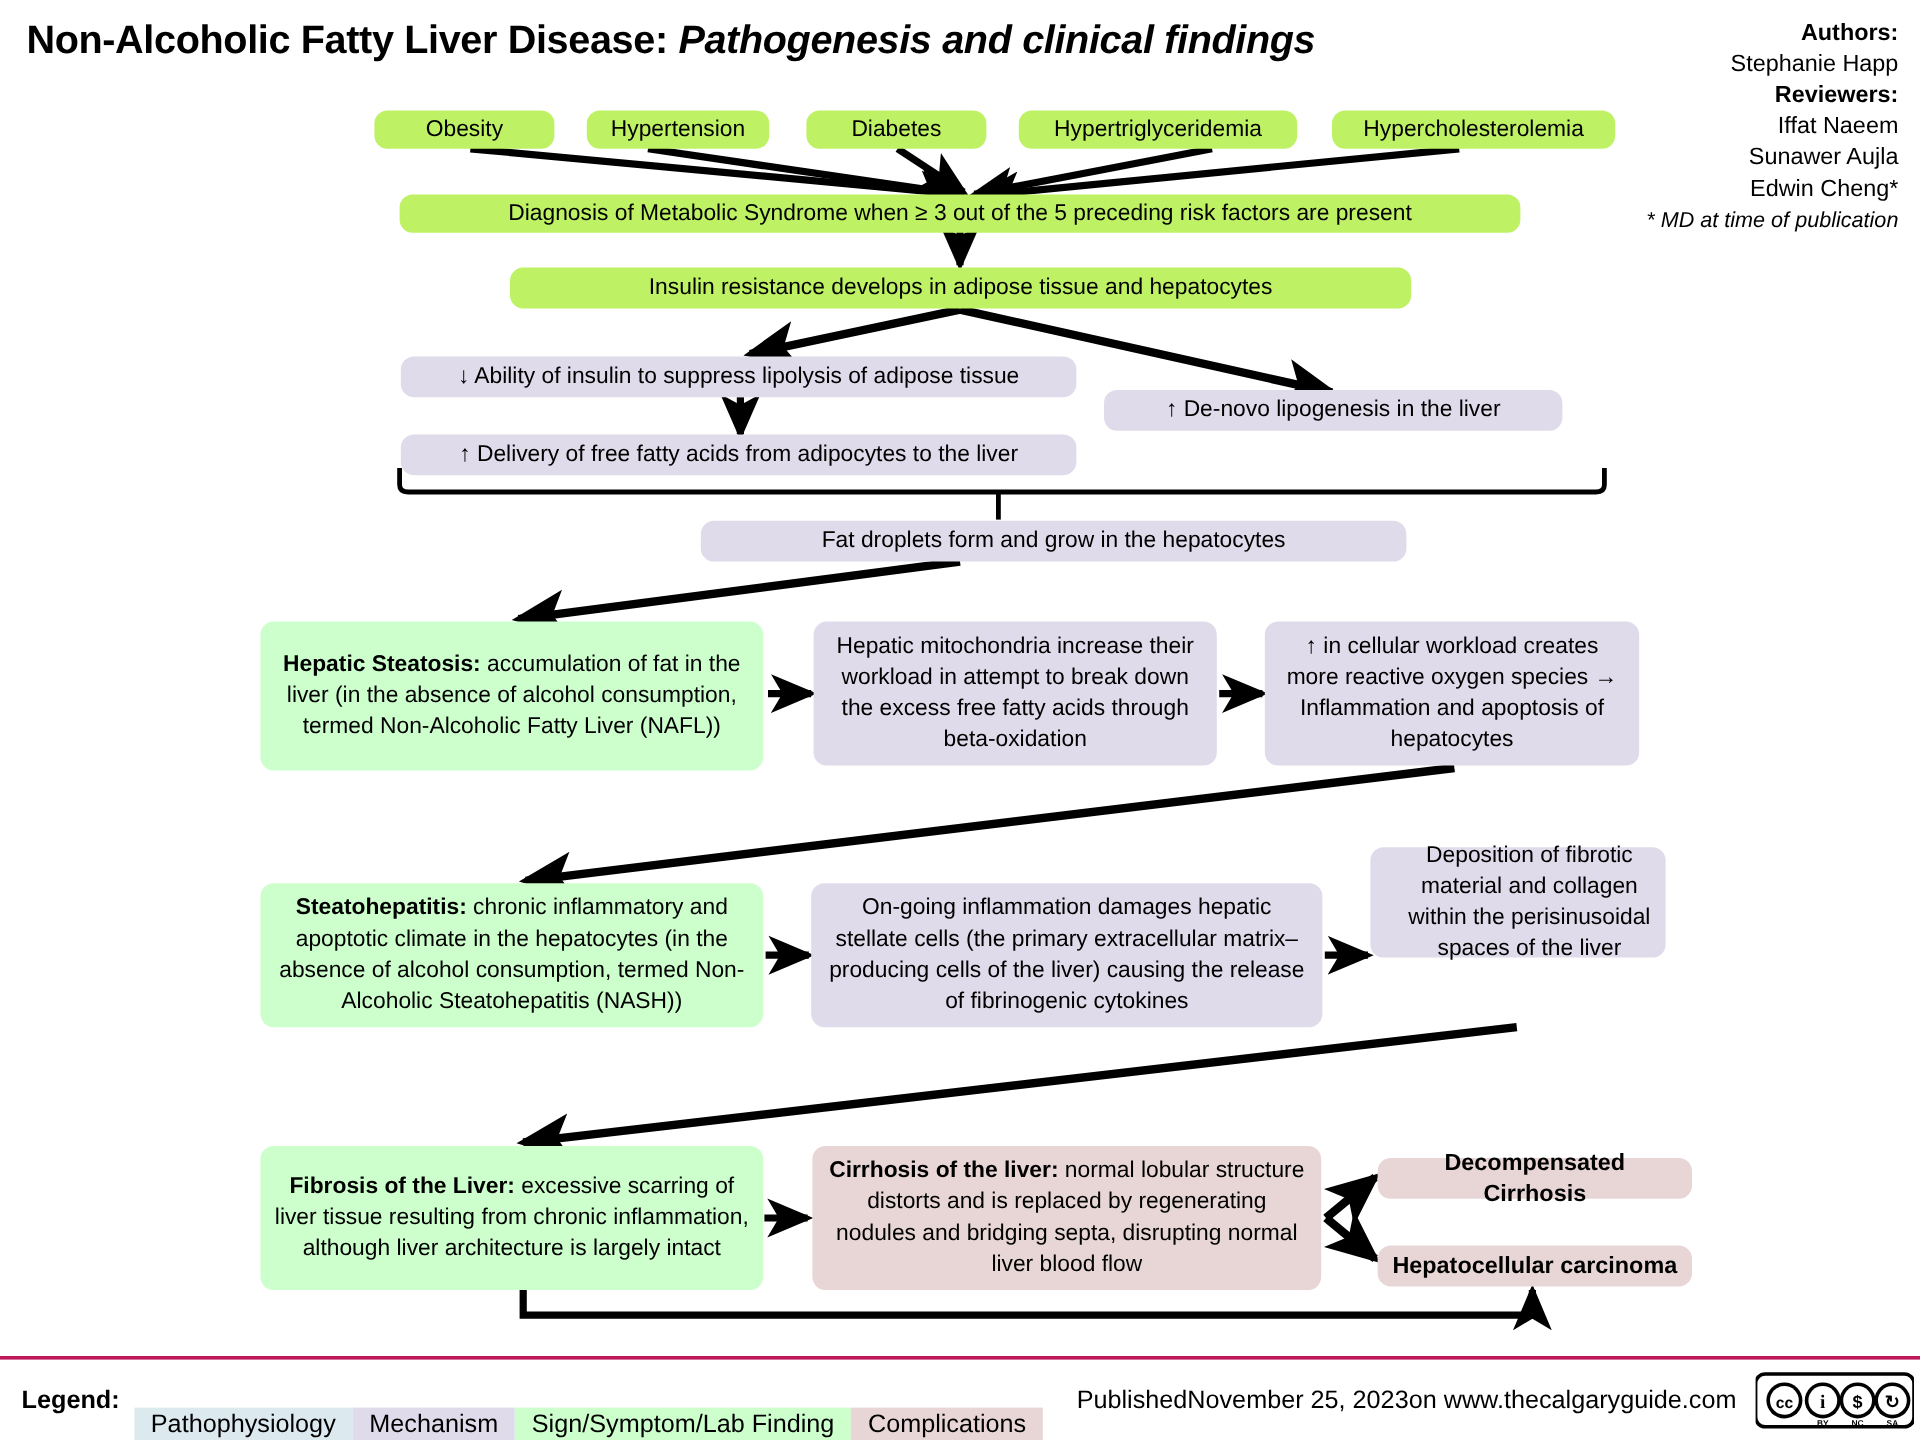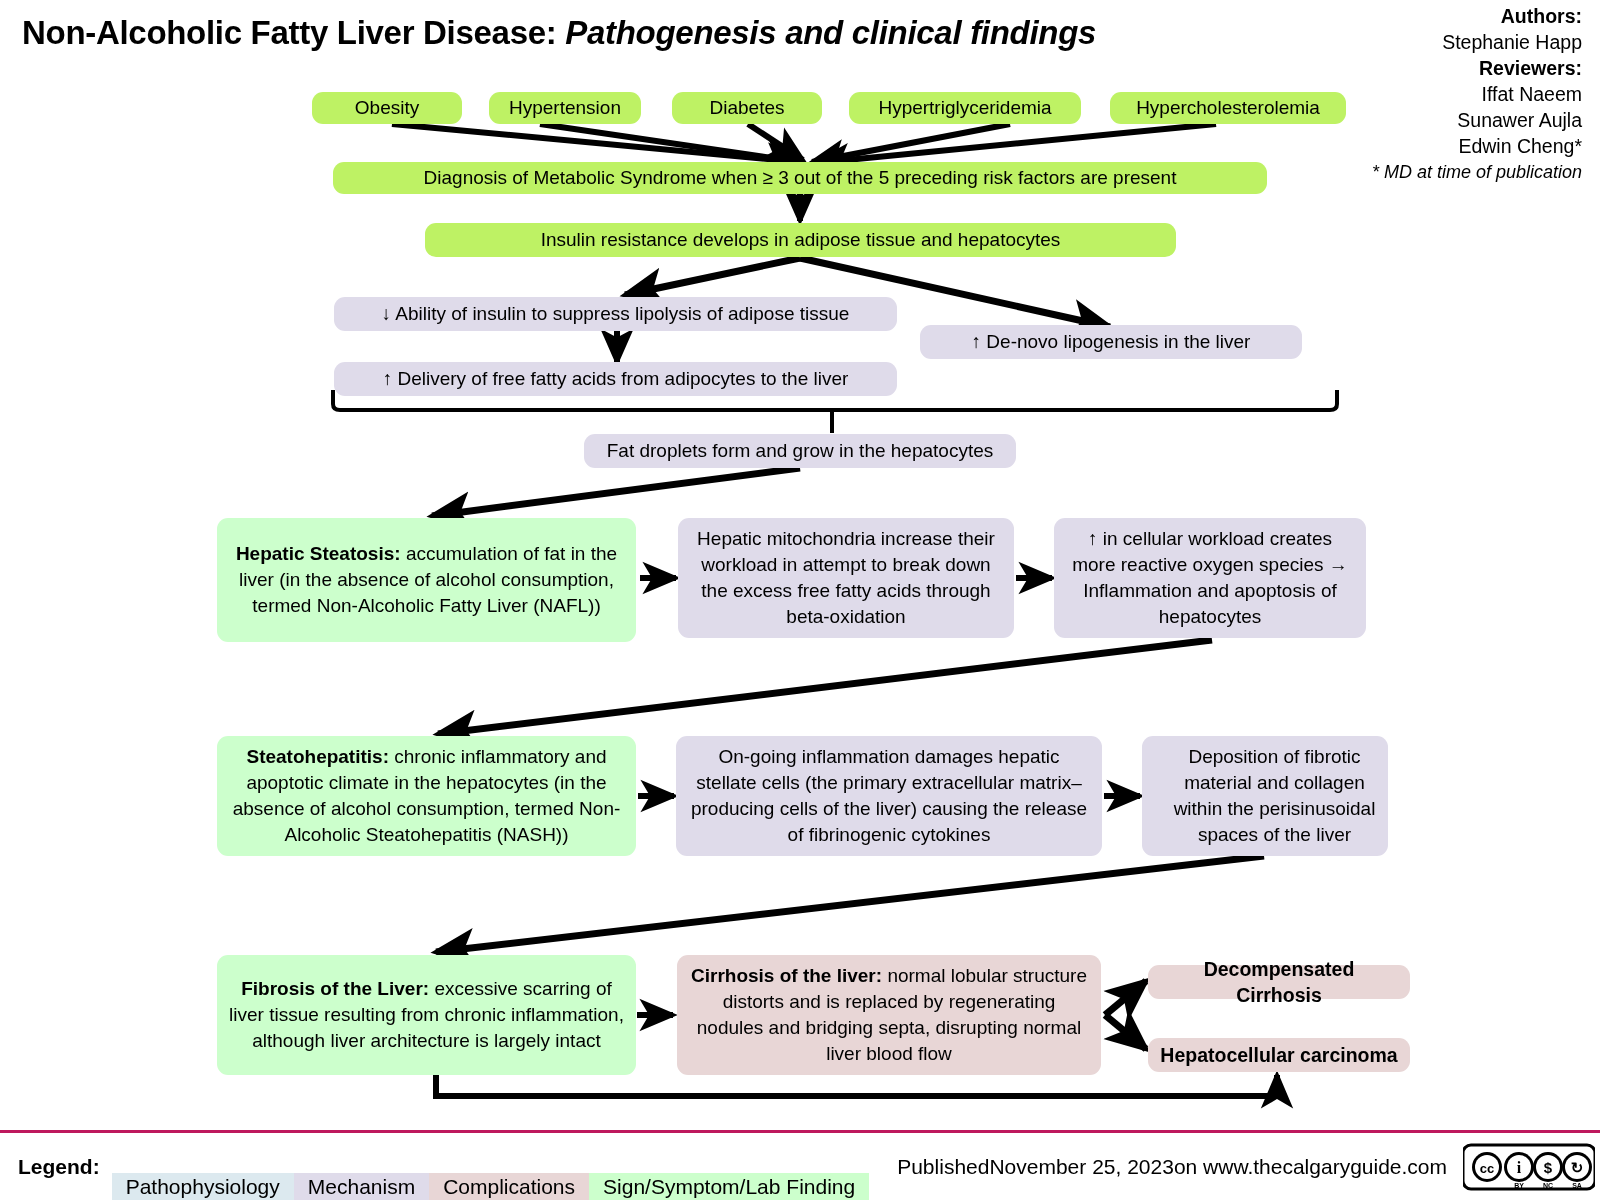--- a/index.html
+++ b/index.html
@@ -38,21 +38,21 @@
     letter-spacing: -0.3px;
   }
   #title .subtitle {
     font-style: italic;
   }
 
   
   #authors {
     position: absolute;
     right: 18px;
-    top: 3px;
+    top: 14px;
     width: 300px;
     text-align: right;
     font-size: 19.5px;
     line-height: 26px;
   }
   #authors .lbl { font-weight: bold; }
   #authors .note { font-style: italic; font-size: 18px; }
 
   
   .node {
@@ -219,21 +219,21 @@
   <div class="node mech tight" style="left:334px; top:297px; width:563px; height:34px;">
     <span>↓ Ability of insulin to suppress lipolysis of adipose tissue</span>
   </div>
   <div class="node mech tight" style="left:920px; top:325px; width:382px; height:34px;">
     <span>↑ De-novo lipogenesis in the liver</span>
   </div>
   <div class="node mech tight" style="left:334px; top:362px; width:563px; height:34px;">
     <span>↑ Delivery of free fatty acids from adipocytes to the liver</span>
   </div>
 
-  <div class="node mech tight" style="left:584px; top:434px; width:432px; height:34px;align-items:center;">
+  <div class="node mech tight" style="left:584px; top:434px; width:588px; height:34px;align-items:center;">
     <span>Fat droplets form and grow in the hepatocytes</span>
   </div>
 
   <div class="node sign" style="left:217px; top:518px; width:419px; height:124px;">
     <span>
       <b>Hepatic Steatosis:</b><span> accumulation of fat in the liver (in the absence of alcohol consumption, termed Non-Alcoholic Fatty Liver (NAFL))</span>
     </span>
   </div>
   <div class="node mech" style="left:678px; top:518px; width:336px; height:120px;">
     <span>Hepatic mitochondria increase their workload in attempt to break down the excess free fatty acids through beta-oxidation</span>
@@ -243,21 +243,21 @@
   </div>
 
   <div class="node sign" style="left:217px; top:736px; width:419px; height:120px;">
     <span>
       <b>Steatohepatitis:</b><span> chronic inflammatory and apoptotic climate in the hepatocytes (in the absence of alcohol consumption, termed Non-Alcoholic Steatohepatitis (NASH))</span>
     </span>
   </div>
   <div class="node mech" style="left:676px; top:736px; width:426px; height:120px;">
     <span>On-going inflammation damages hepatic stellate cells (the primary extracellular matrix–producing cells of the liver) causing the release of fibrinogenic cytokines</span>
   </div>
-  <div class="node mech" style="left:1142px; top:736px; width:246px; height:120px;padding-left:29px;">
+  <div class="node mech" style="left:1142px; top:706px; width:246px; height:92px;padding-left:29px;">
     <span>Deposition of fibrotic material and collagen within the perisinusoidal spaces of the liver</span>
   </div>
 
   <div class="node sign" style="left:217px; top:955px; width:419px; height:120px;">
     <span>
       <b>Fibrosis of the Liver:</b><span> excessive scarring of liver tissue resulting from chronic inflammation, although liver architecture is largely intact</span>
     </span>
   </div>
   <div class="node comp" style="left:677px; top:955px; width:424px; height:120px;">
     <span>
@@ -274,25 +274,25 @@
 
   <div id="legend-bar">
     <div id="legend-label">Legend:</div>
 
     <div class="legend-cell" style="background:#dce9ef;">
       <span>Pathophysiology</span>
     </div>
     <div class="legend-cell" style="background:#dfdbea;">
       <span>Mechanism</span>
     </div>
+    <div class="legend-cell" style="background:#ccffcc;">
+      <span>Sign/Symptom/Lab Finding</span>
+    </div>
     <div class="legend-cell" style="background:#e8d6d6;">
       <span>Complications</span>
-    </div>
-    <div class="legend-cell" style="background:#ccffcc;">
-      <span>Sign/Symptom/Lab Finding</span>
     </div>
 
     <div id="legend-sep"></div>
 
     <div id="published">
       <span>Published </span>
       <span class="b">November 25, 2023</span>
       <span> on www.thecalgaryguide.com</span>
     </div>
 

